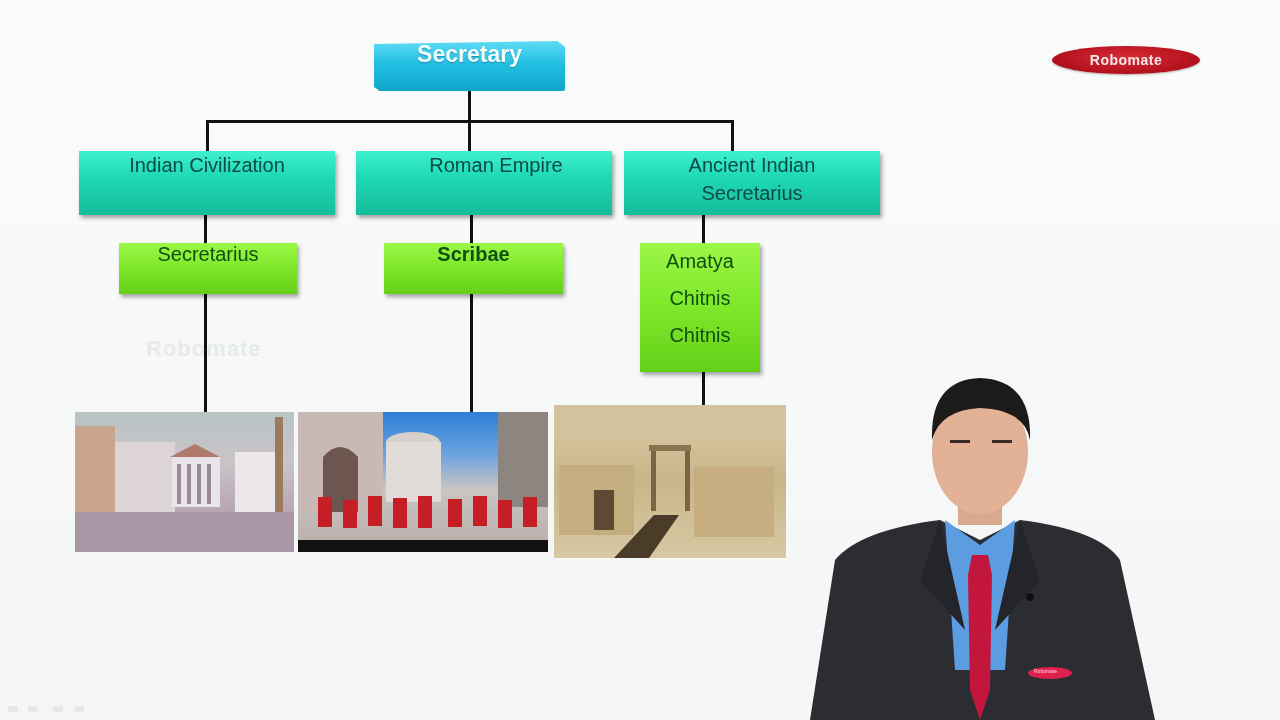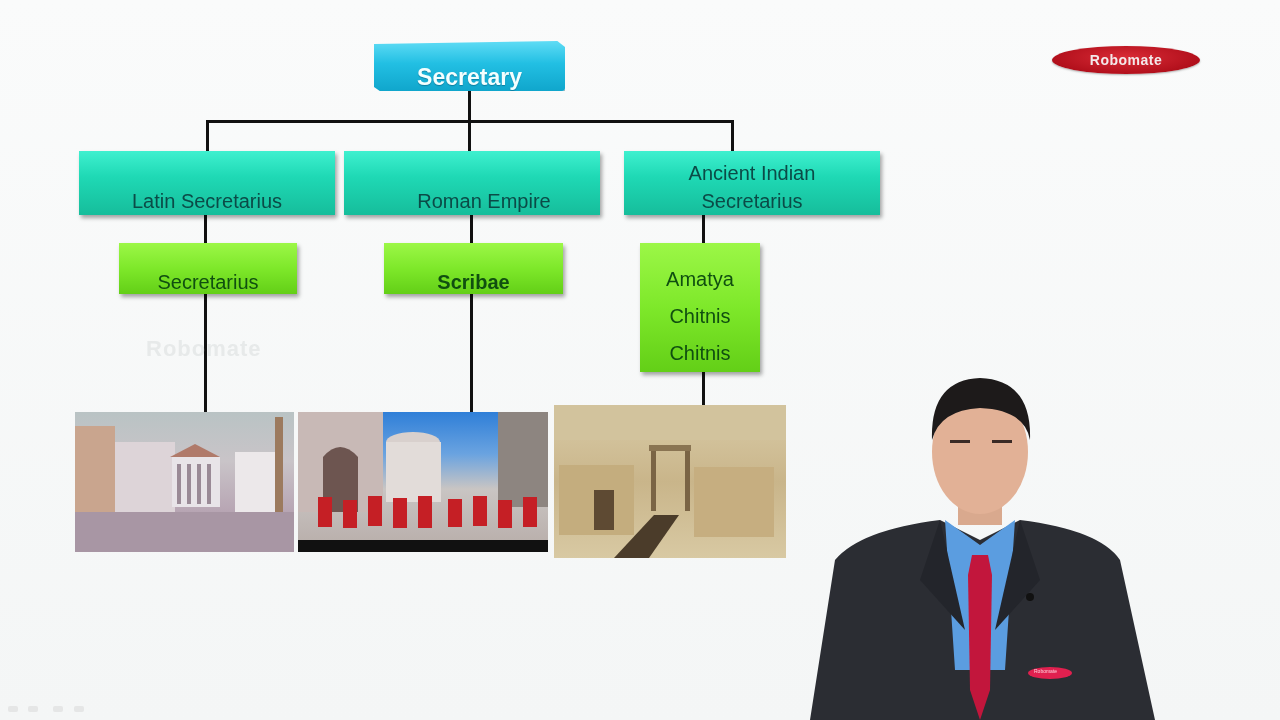--- a/index.html
+++ b/index.html
@@ -4,21 +4,21 @@
 <style>
   html, body { margin:0; padding:0; }
   body {
     width:1280px; height:720px; overflow:hidden; position:relative;
     background: linear-gradient(180deg,#fafbfb 0%, #f4f6f6 100%);
     font-family: "Liberation Sans", "DejaVu Sans", sans-serif;
   }
   .abs { position:absolute; }
   .line { position:absolute; background:#111; }
   .box {
-    position:absolute; display:flex; align-items:center; justify-content:flex-end;
+    position:absolute; display:flex; align-items:center; justify-content:flex-start;
     flex-direction:column; text-align:center; box-sizing:border-box;
     box-shadow: 2px 3px 4px rgba(0,0,0,0.35);
   }
   .root {
     left:374px; top:41px; width:191px; height:50px;
     background: linear-gradient(180deg,#5fdcf5 0%, #22bfe3 45%, #10a6cc 100%);
     color:#f4ffff; font-weight:bold; font-size:23px;
     border-radius:3px;
     clip-path: polygon(0 6%, 96% 0, 100% 12%, 100% 100%, 3% 100%, 0 92%);
     text-shadow: 0 1px 1px rgba(0,60,90,0.4);
@@ -66,23 +66,23 @@
 
 <div class="line" style="left:204px; top:294px; width:3px; height:118px;"></div>
 <div class="line" style="left:470px; top:294px; width:3px; height:118px;"></div>
 <div class="line" style="left:702px; top:372px; width:3px; height:34px;"></div>
 
 <div class="box root">
   <span>Secretary</span>
 </div>
 
 <div class="box lvl1" style="left:79px;">
-  <span>Latin Secretarius</span>
+  <span>Indian Civilization</span>
 </div>
-<div class="box lvl1" style="left:344px;padding-left:24px;">
+<div class="box lvl1" style="left:356px;padding-left:24px;">
   <span>Roman Empire</span>
 </div>
 <div class="box lvl1" style="left:624px;">
   <span>Ancient Indian</span>
   <span>Secretarius</span>
 </div>
 
 <div class="box lvl2" style="left:119px; top:243px; width:178px; height:51px;">
   <span>Secretarius</span>
 </div>

